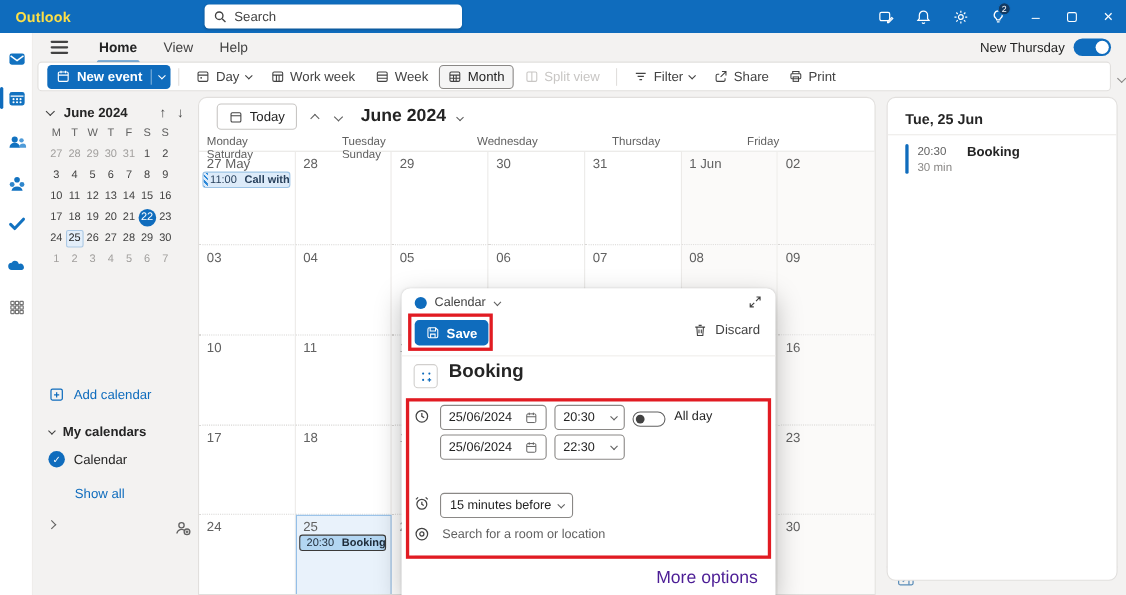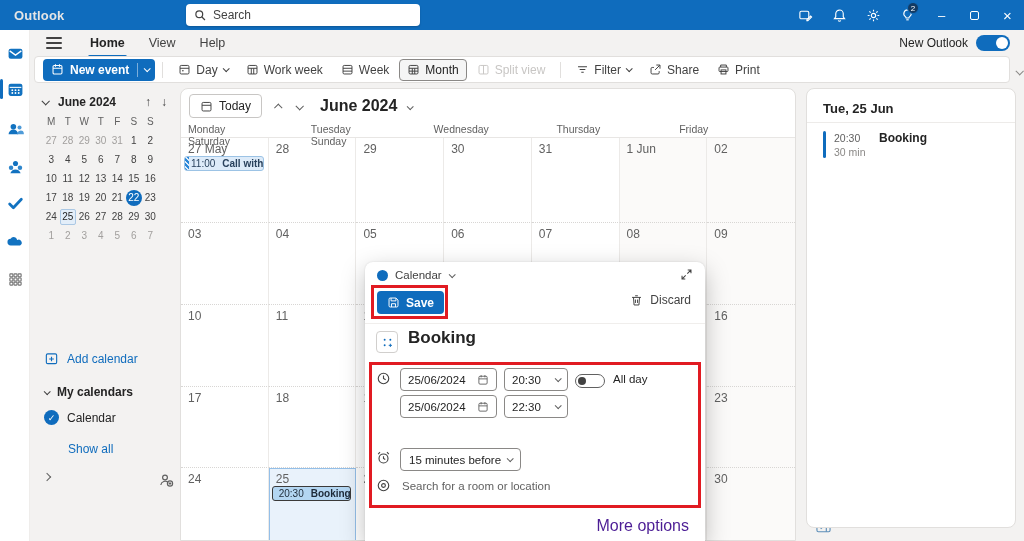--- a/index.html
+++ b/index.html
@@ -8,21 +8,21 @@
     font-family:"Liberation Sans", sans-serif;
     background:#f3f2f1;
     position:relative;
     overflow:hidden;
     font-size:12px;
     color:#242424;
   }
 
   
   #titlebar { position:absolute; left:0; top:0; width:1024px; height:30px; background:#0f6cbd; display:flex; align-items:center; z-index:40; }
-  #app-name { color:#e5e5e5; font-weight:bold; font-size:13px; margin-left:14px; letter-spacing:.2px; }
+  #app-name { color:#fde047; font-weight:bold; font-size:13px; margin-left:14px; letter-spacing:.2px; }
   #search-box { position:absolute; left:186px; top:4px; width:234px; height:22px; background:#fff; border-radius:4px; display:flex; align-items:center; padding:0 8px; gap:6px; color:#424242; box-shadow:0 1px 2px rgba(0,0,0,.2); }
   #search-box svg { flex:0 0 auto; }
   #tb-icons { position:absolute; right:100px; top:0; height:30px; display:flex; }
   .tb-ic { width:34px; height:30px; display:flex; align-items:center; justify-content:center; color:#fff; position:relative; }
   .tb-badge { position:absolute; top:2px; right:5px; background:#123a63; color:#fff; font-size:8px; width:12px; height:12px; border-radius:50%; display:flex; align-items:center; justify-content:center; border:1px solid #0f6cbd; }
   #win-controls { position:absolute; right:0; top:0; height:30px; display:flex; }
   .win-btn { width:33px; height:30px; display:flex; align-items:center; justify-content:center; color:#fff; font-size:13px; }
   .max-glyph { width:9px; height:9px; border:1px solid #fff; border-radius:2px; }
 
   
@@ -69,21 +69,21 @@
   #mini-grid .muted { color:#a19f9d; }
   #mini-grid .today { background:#0f6cbd; color:#fff; border-radius:50%; width:16px; height:16px; align-self:center; justify-self:center; }
   #mini-grid .sel { background:#e3eef9; border:1px solid #abc8e4; border-radius:2px; width:16px; height:16px; align-self:center; justify-self:center; color:#242424; }
   .side-row { position:absolute; left:14px; display:flex; align-items:center; gap:8px; }
   .blue-link { color:#0f6cbd; }
   .check-circle { width:15px; height:15px; border-radius:50%; background:#0f6cbd; color:#fff; display:flex; align-items:center; justify-content:center; font-size:9px; }
 
   
   #month-card { position:absolute; left:180px; top:88px; width:616px; height:453px; background:#fff; border:1px solid #e1dfdd; border-radius:8px 8px 0 0; overflow:hidden; z-index:4; }
   #month-head { height:34px; display:flex; align-items:center; }
-  #today-btn { margin-left:8px; height:24px; border:1px solid #c8c6c4; border-radius:4px; display:flex; align-items:center; gap:6px; padding:0 10px; color:#242424; font-size:12px; background:#fff; }
+  #today-btn { margin-left:16px; height:24px; border:1px solid #c8c6c4; border-radius:4px; display:flex; align-items:center; gap:6px; padding:0 10px; color:#242424; font-size:12px; background:#fff; }
   .nav-chev { margin-left:14px; color:#616161; }
   #month-title { font-size:16px; font-weight:bold; margin-left:18px; color:#242424; }
   #month-title-chev { margin-left:10px; color:#616161; }
   #dow-row { height:15px; display:grid; grid-template-columns:repeat(5,1fr); font-size:10.5px; color:#616161; border-bottom:1px solid #e8e6e4; }
   #dow-row div { padding-left:7px; display:flex; align-items:center; }
   .mrow { display:grid; grid-template-columns:repeat(7,1fr); }
   .mcell { border-right:1px solid #eceae8; border-bottom:1px dotted #d8d6d4; padding:4px 0 0 7px; position:relative; font-size:12px; color:#616161; }
   .mcell:nth-child(6), .mcell:nth-child(7) { background:#fbfaf9; }
   .mcell:last-child { border-right:none; }
   .mcell.sel { background:#e9f2fb; outline:1px solid #94bfe8; outline-offset:-1px; }
@@ -186,21 +186,21 @@
   <div class="tab active">
       <span>Home</span>
     </div>
   <div class="tab">
       <span>View</span>
     </div>
   <div class="tab">
       <span>Help</span>
     </div>
   <div id="new-outlook">
-    <span>New Outlook</span>
+    <span>New Thursday</span>
     <span class="toggle-on">
         <i></i>
       </span>
   </div>
 </div>
 
 <div id="toolbar">
   <div id="new-event-btn">
     <span class="seg1">
       <svg width="13" height="13" viewBox="0 0 16 16" fill="none" stroke="#fff" stroke-width="1.3">

